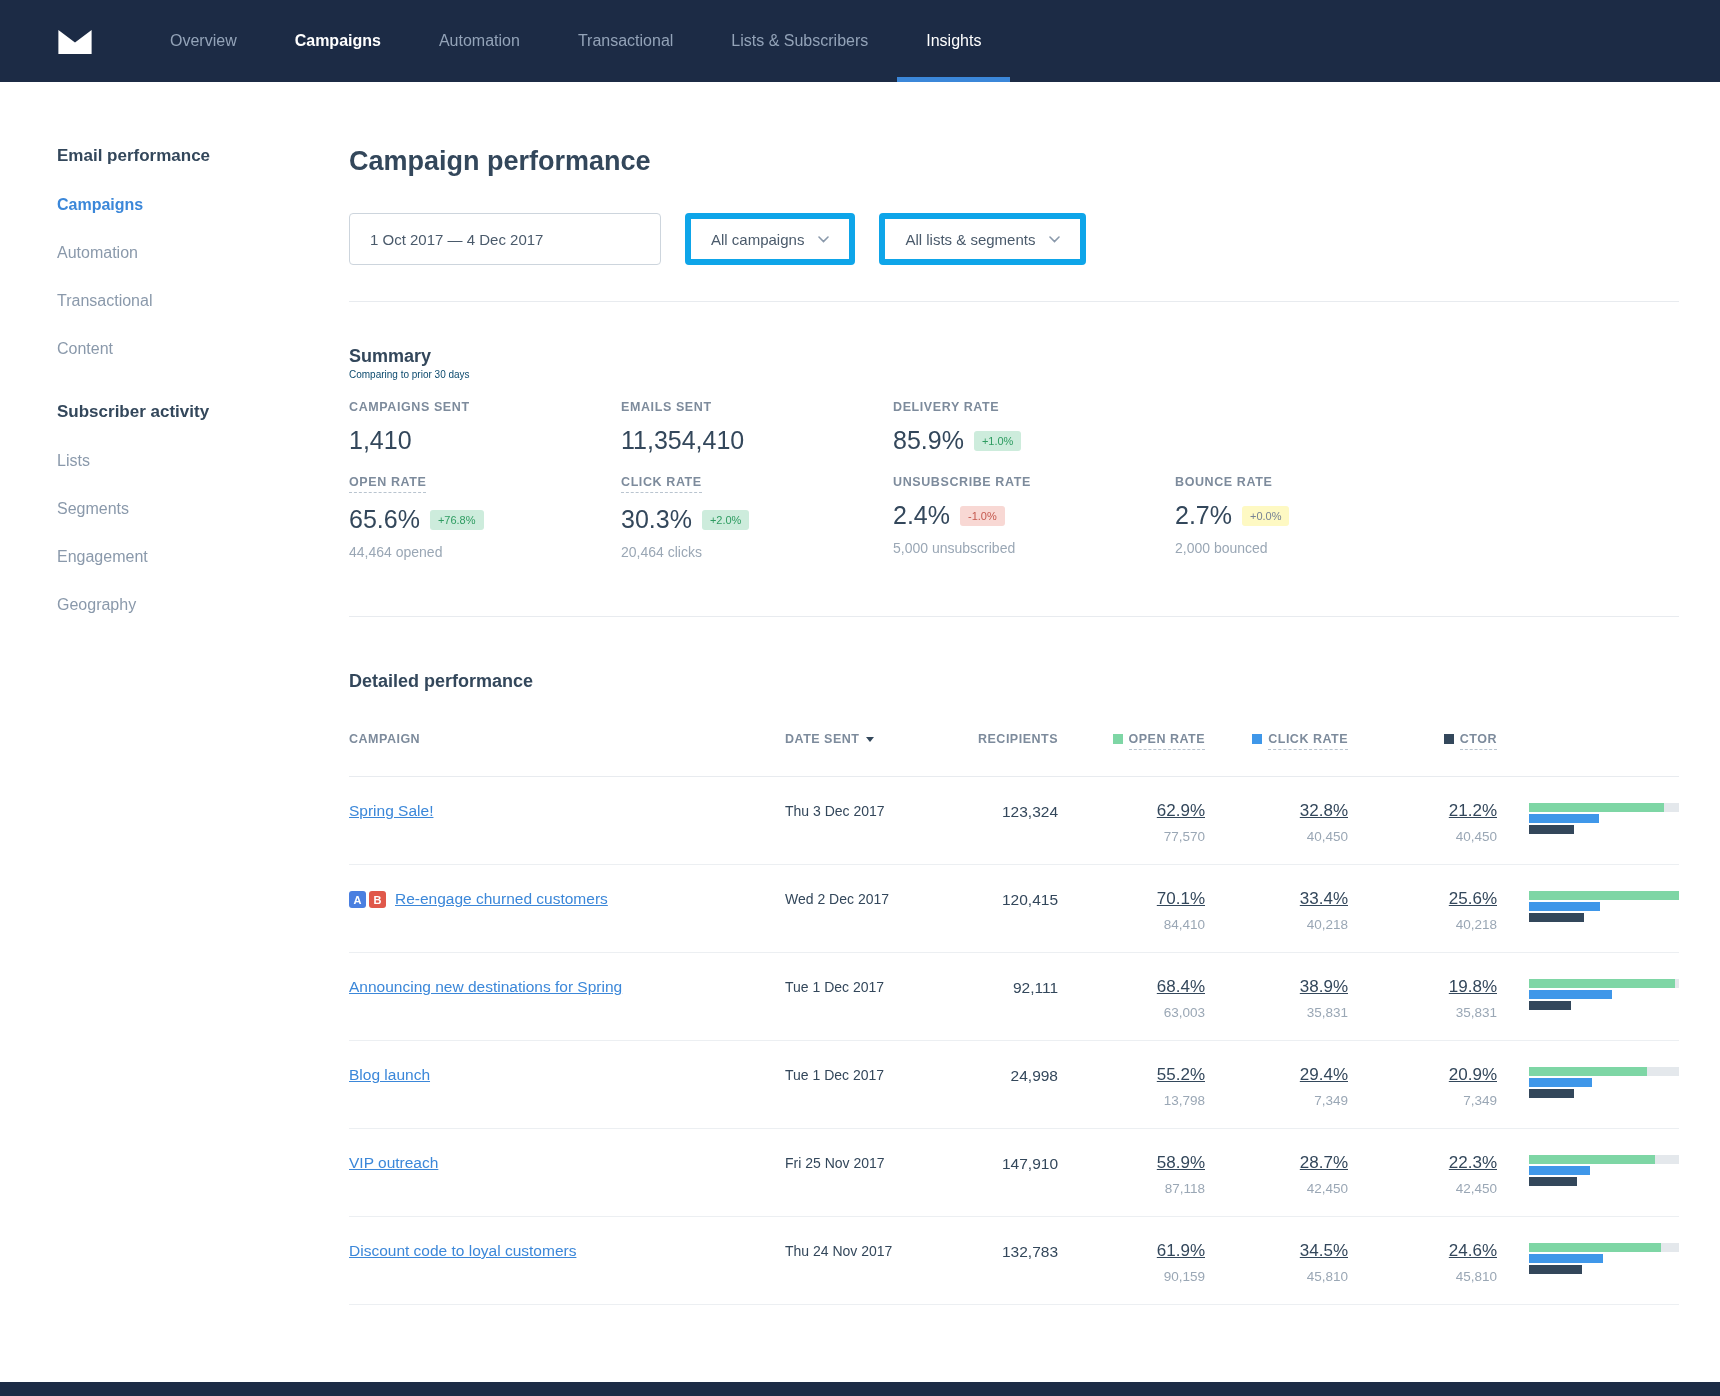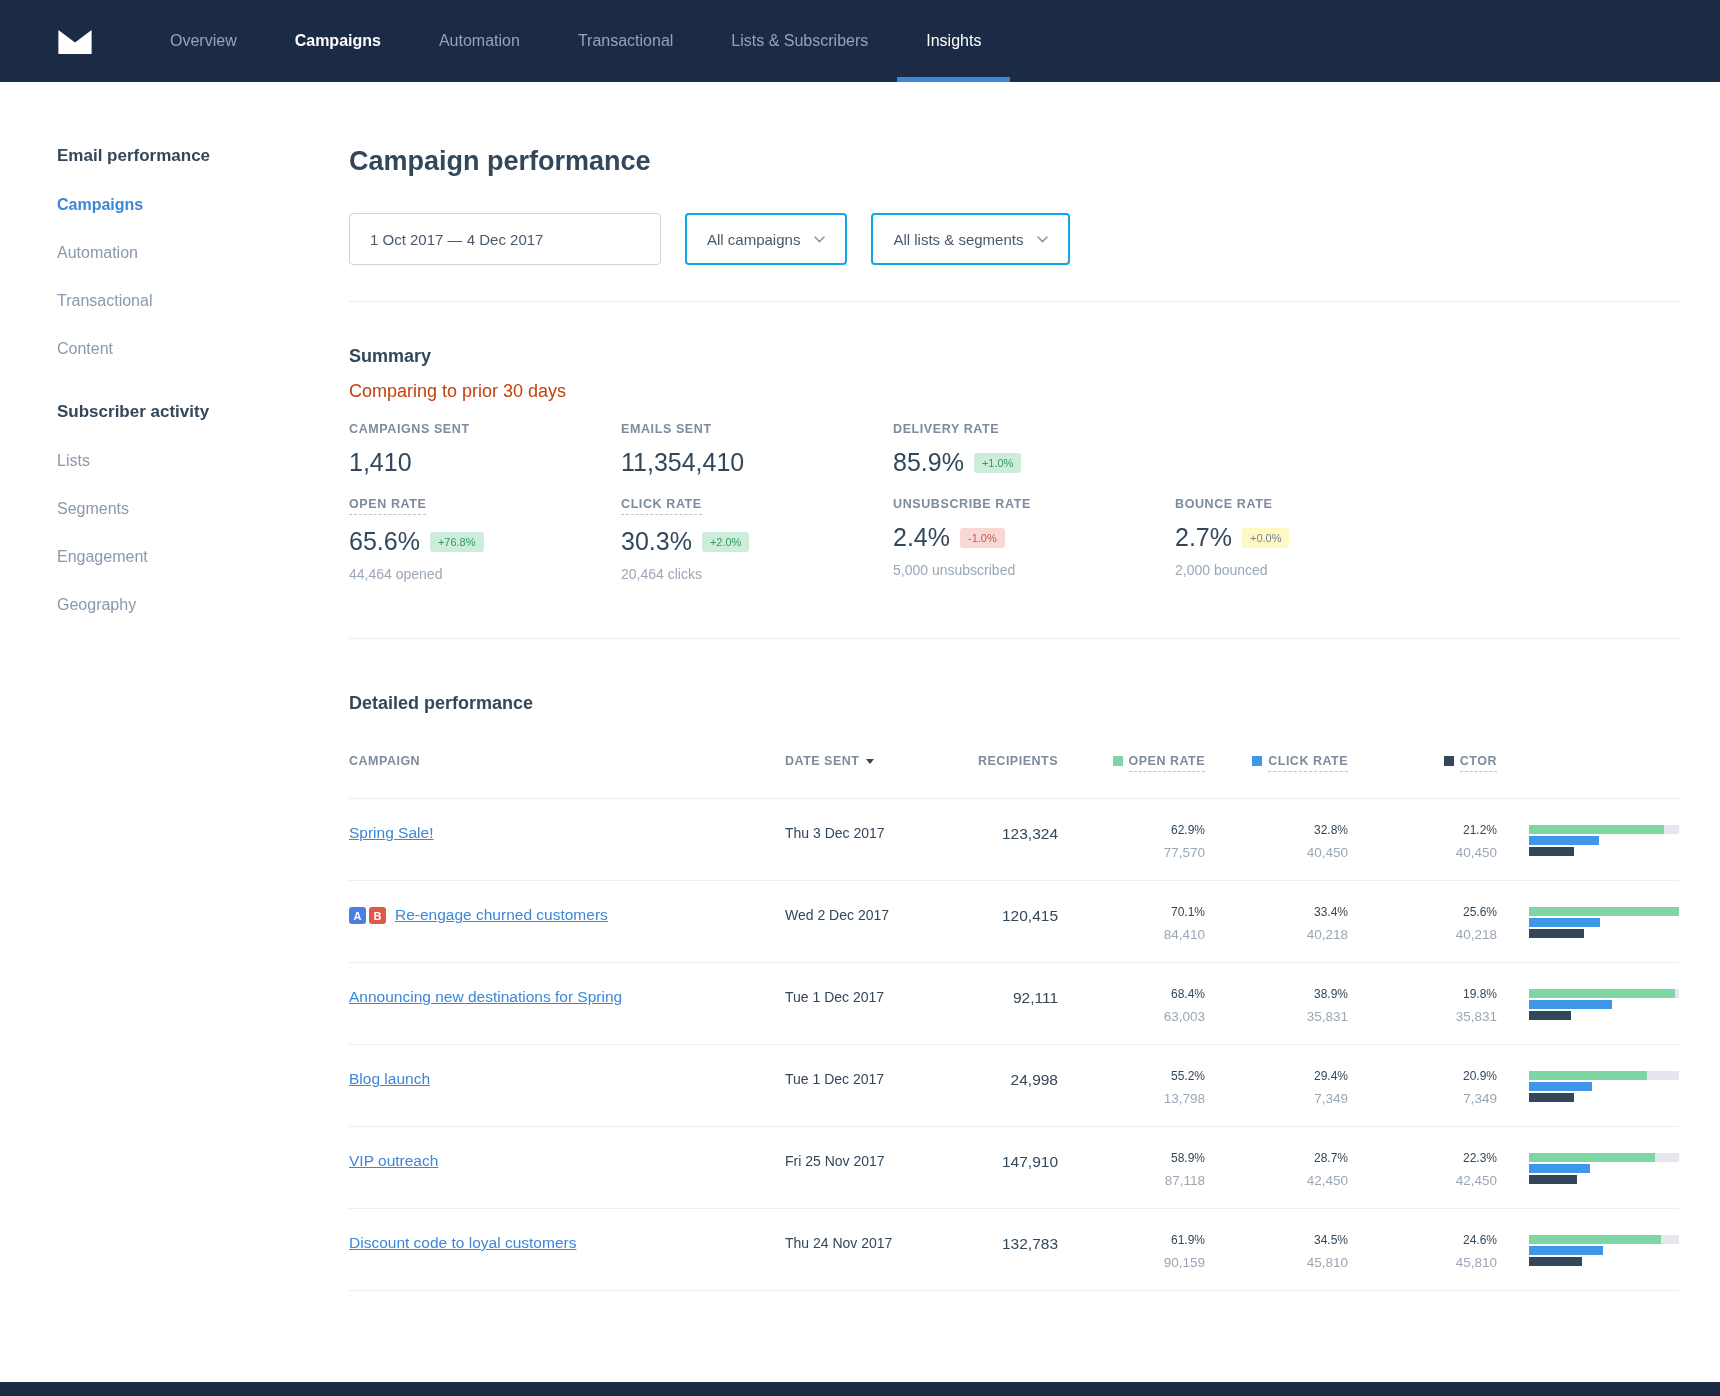--- a/index.html
+++ b/index.html
@@ -45,32 +45,32 @@
 
   
   .page-title { font-size: 27px; font-weight: bold; color: #33475b; margin-bottom: 36px; }
   .filters { display: flex; gap: 24px; margin-bottom: 36px; }
   .date-box {
     width: 312px; height: 52px; border: 1px solid #cdd5dd; border-radius: 4px;
     display: flex; align-items: center; padding: 0 20px;
     font-size: 15px; color: #4a5a6b; cursor: pointer; background:#fff;
   }
   .dropdown {
-    height: 52px; border: 2px solid #0ea5e9; border-radius: 4px;
+    height: 52px; border: 6px solid #0ea5e9; border-radius: 4px;
     display: flex; align-items: center; gap: 14px; padding: 0 20px;
     font-size: 15px; color: #4a5a6b; cursor: pointer; background:#fff;
   }
   .chev { flex: none; display:block; }
 
   .divider { border: none; border-top: 1px solid #e8ebef; }
 
   
   .summary { margin-top: 44px; }
   .section-title { font-size: 18px; font-weight: bold; color: #33475b; }
-  .section-sub { font-size: 18px; color: #c2410c; margin-top: 14px; }
+  .section-sub { font-size: 10px; color: #0c4a6e; margin-top: 2px; }
 
   .metric-row { display: grid; grid-template-columns: 272px 272px 282px 1fr; margin-top: 20px; }
   .metric-label {
     font-size: 12.5px; font-weight: bold; letter-spacing: .6px; color: #7d8b9c;
   }
   .u-dash { border-bottom: 1px dashed #b9c4cf; padding-bottom: 3px; display: inline-block; }
   .metric-value { font-size: 25px; color: #33475b; margin-top: 12px; }
   .badge {
     display: inline-block; font-size: 11px; font-weight: normal;
     padding: 4px 8px; border-radius: 3px; margin-left: 10px; vertical-align: 4px;
@@ -112,21 +112,21 @@
   .ab-a, .ab-b {
     width:17px; height:17px; border-radius:3px; color:#fff;
     font-size:11px; font-weight:bold; display:flex; align-items:center; justify-content:center;
   }
   .ab-a { background:#4a7fe0; }
   .ab-b { background:#e0584a; }
 
   .c-date { font-size: 14px; color: #33475b; padding-top: 2px; }
   .c-num  { font-size: 15.5px; color: #33475b; text-align: right; padding-top: 2px; }
   .c-rate { text-align: right; }
-  .rate  { font-size: 12px; color: #33475b; }
+  .rate  { font-size: 17px; color: #33475b; text-decoration: underline; }
   .count { font-size: 13.5px; color: #9aa7b5; margin-top: 8px; }
 
   .c-chart { padding-left: 32px; padding-top: 2px; }
   .bar-track { width: 150px; height: 9px; background: #e4e8ec; margin-bottom: 2px; position: relative; }
   .bar-track.no-track { background: transparent; }
   .bar-fill { height: 100%; width: 0; }
   .bar-fill.green { background: #7ed6a5; }
   .bar-fill.blue  { background: #3f97e9; }
   .bar-fill.dark  { background: #33475b; }
 

